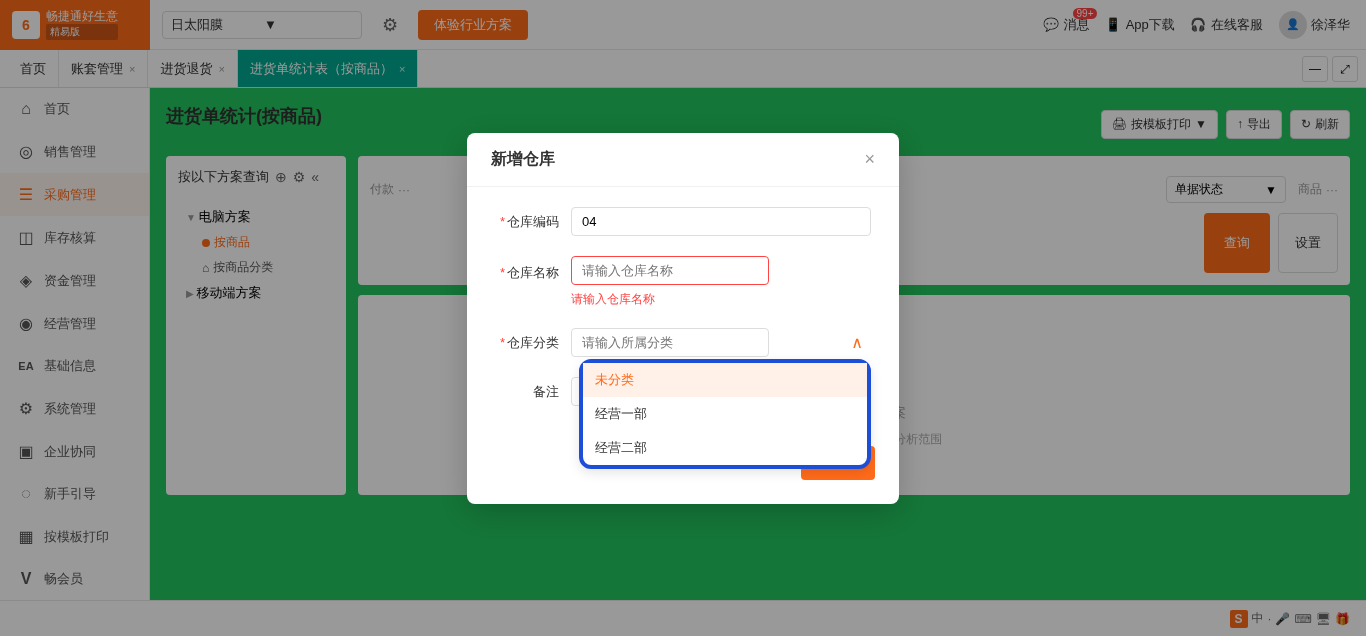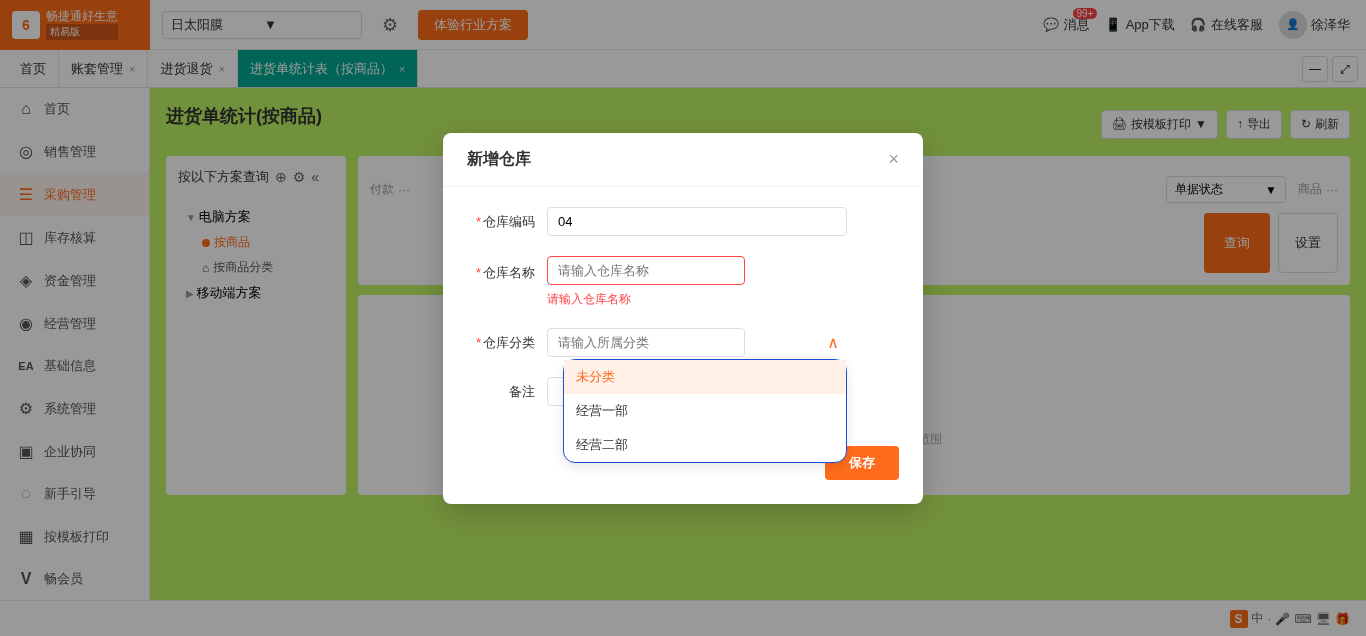--- a/index.html
+++ b/index.html
@@ -75,21 +75,21 @@
       display: flex; align-items: center; padding: 12px 16px; gap: 8px;
       font-size: 13px; color: #555; cursor: pointer;
     }
     .sidebar-item.active { background: #fff5f0; color: #ff6b1a; }
     .sidebar-item .s-icon { font-size: 16px; width: 20px; text-align: center; }
     .sidebar-bottom { margin-top: auto; padding: 8px; display: flex; justify-content: space-between; }
     .sidebar-bottom-btn { width: 28px; height: 28px; display: flex; align-items: center; justify-content: center;
       cursor: pointer; color: #666; font-size: 16px; }
 
     
-    .content-area { flex: 1; padding: 16px; overflow: auto; background: #bef264; position: relative; }
+    .content-area { flex: 1; padding: 16px; overflow: auto; background: #22c55e; position: relative; }
 
     .page-title { font-size: 18px; font-weight: bold; color: #333; margin-bottom: 16px; }
 
     .scheme-tree { margin-top: 8px; }
     .tree-item { padding: 4px 8px; font-size: 13px; cursor: pointer; }
     .tree-child { padding: 4px 24px; font-size: 12px; color: #555; cursor: pointer; display: flex; align-items: center; gap: 4px; }
     .tree-child.active { color: #ff6b1a; }
     .orange-dot { width: 8px; height: 8px; background: #ff6b1a; border-radius: 50%; display: inline-block; }
     .print-btn { display: flex; align-items: center; gap: 4px; border: 1px solid #ddd; background: #fff;
       padding: 5px 10px; border-radius: 4px; font-size: 12px; cursor: pointer; color: #333; }
@@ -108,21 +108,21 @@
       padding: 20px 16px; font-size: 13px; cursor: pointer; }
 
     .overlay {
       position: fixed; top: 0; left: 0; right: 0; bottom: 0;
       background: rgba(0,0,0,0.4); z-index: 100;
       display: flex; align-items: center; justify-content: center;
     }
 
     
     .dialog {
-      background: #fff; border-radius: 8px; width: 480px;
+      background: #fff; border-radius: 8px; width: 432px;
       box-shadow: 0 8px 32px rgba(0,0,0,0.2); position: relative; z-index: 101;
       padding-bottom: 24px;
     }
     .dialog-header {
       display: flex; align-items: center; justify-content: space-between;
       padding: 16px 24px; border-bottom: 1px solid #f0f0f0;
     }
     .dialog-title { font-size: 16px; font-weight: bold; color: #333; }
     .dialog-close { cursor: pointer; color: #999; font-size: 18px; }
 
@@ -138,22 +138,22 @@
       font-size: 13px; outline: none;
     }
     .form-control.error { border-color: #ff4444; }
     .error-text { color: #ff4444; font-size: 12px; margin-top: 4px; }
     .form-field-wrap { flex: 1; position: relative; }
     .category-wrap { flex: 1; position: relative; }
     .category-toggle { position: absolute; right: 8px; top: 50%; transform: translateY(-50%);
       color: #ff6b1a; cursor: pointer; font-size: 16px; }
 
     .dropdown-list {
-      position: absolute; top: calc(100% + 2px); left: 16px; right: 0;
-      background: #fff; border: 1px solid #1d4ed8; border-radius: 12px;
+      position: absolute; top: calc(100% + 2px); left: 8px; right: 0;
+      background: #fff; border: 4px solid #1d4ed8; border-radius: 12px;
       box-shadow: 0 4px 12px rgba(0,0,0,0.1); z-index: 200;
     }
     .dropdown-item {
       padding: 8px 12px; font-size: 13px; cursor: pointer; color: #333;
     }
     .dropdown-item.selected { background: #fff0e8; color: #ff6b1a; }
 
     .dialog-footer { display: flex; justify-content: flex-end; padding: 0 24px; gap: 10px; }
     .save-btn { background: #ff6b1a; color: #fff; border: none; border-radius: 4px;
       padding: 8px 24px; font-size: 13px; cursor: pointer; font-weight: bold; }

